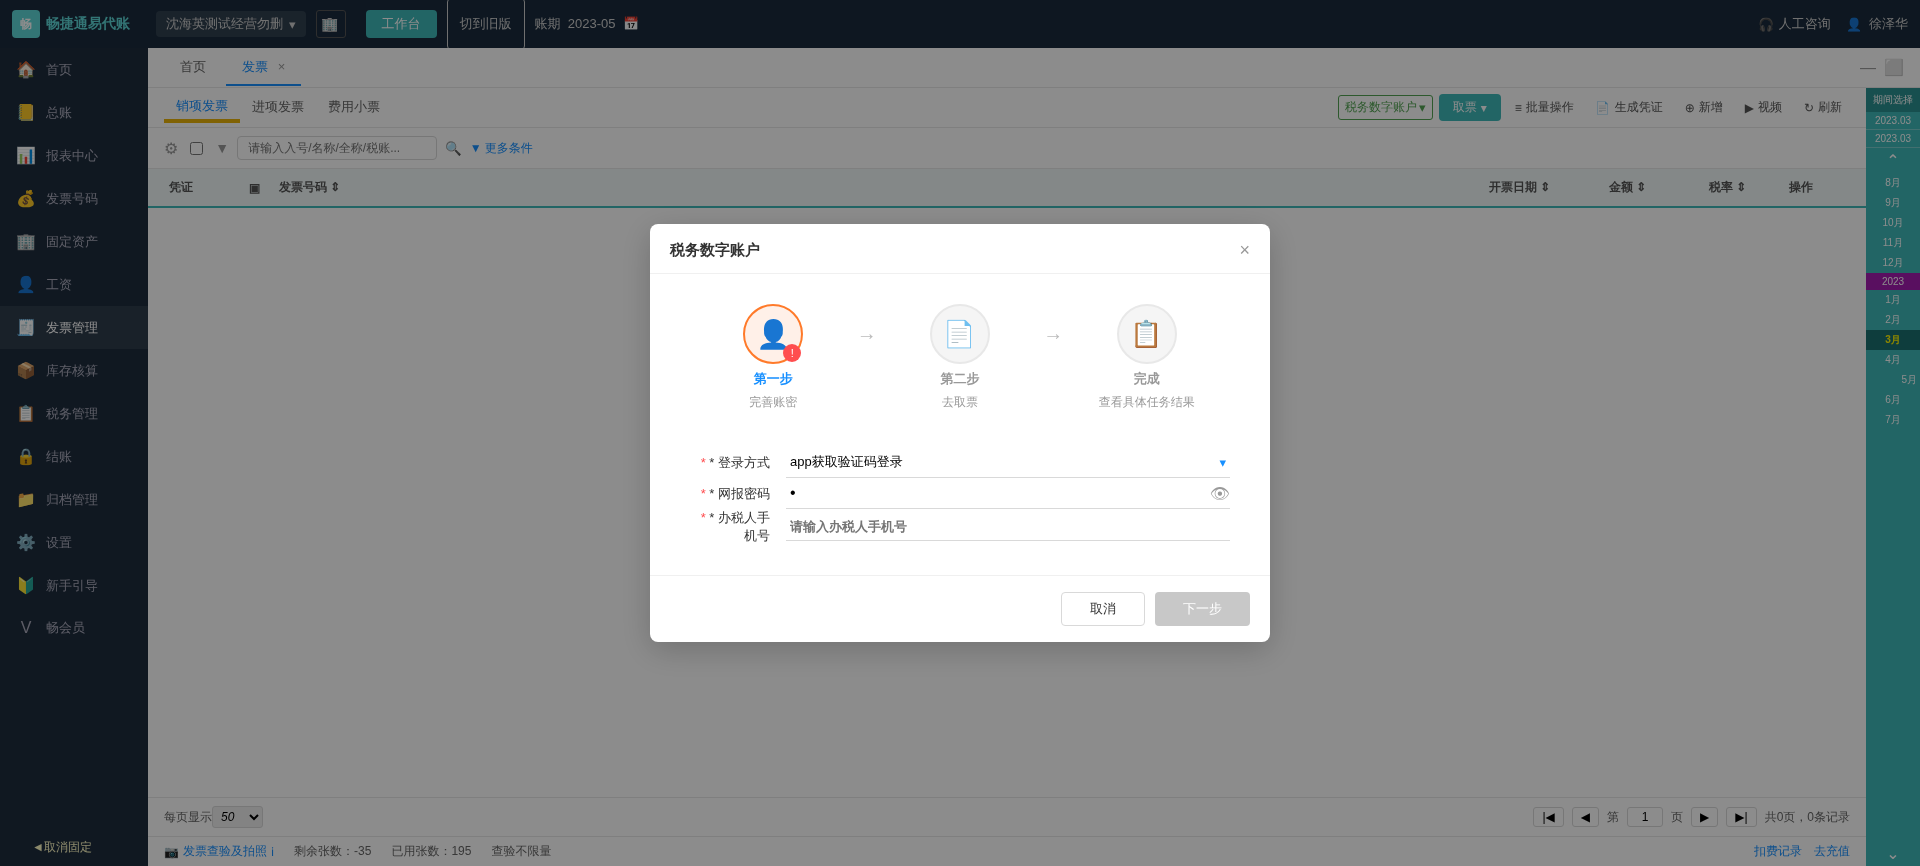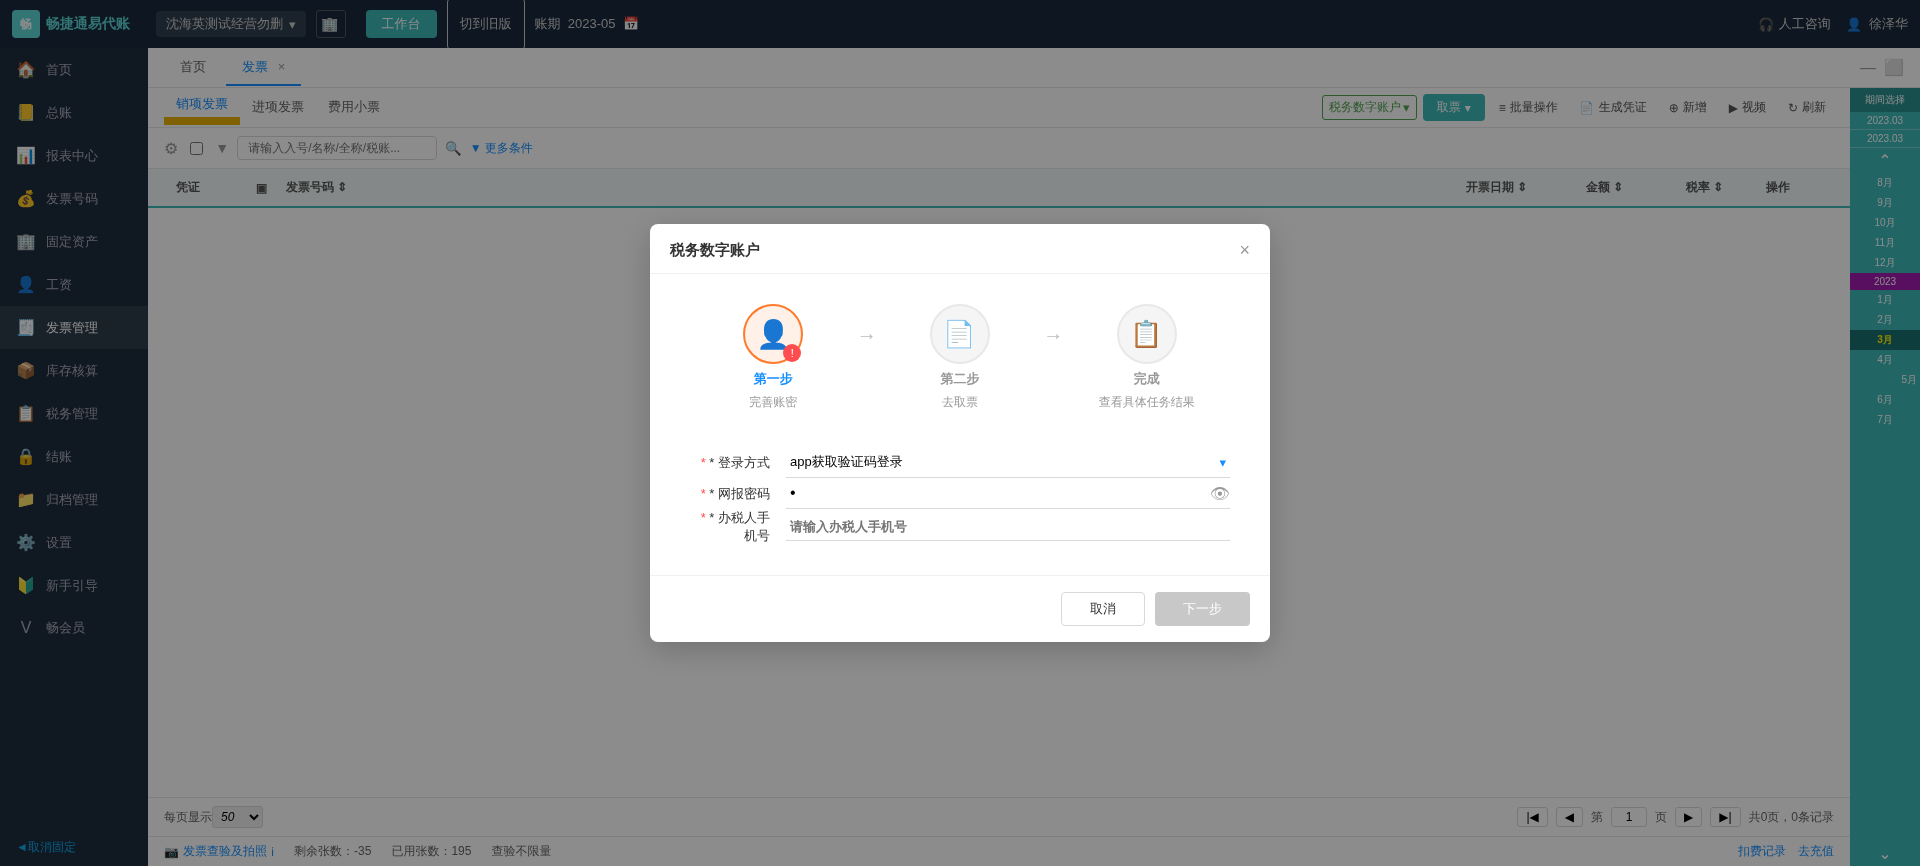--- a/index.html
+++ b/index.html
@@ -19,29 +19,29 @@
     .btn-workspace { background: #3eb8b8; color: white; border: none; padding: 5px 16px; border-radius: 4px; cursor: pointer; font-size: 13px; }
     .btn-switch { background: transparent; color: #ccc; border: 1px solid #ccc; padding: 16px 12px; border-radius: 4px; cursor: pointer; font-size: 13px; }
     .period-text { color: #ccc; font-size: 13px; }
     .top-bar-right { margin-left: auto; display: flex; align-items: center; gap: 16px; color: #ccc; font-size: 13px; }
     .support-link { display: flex; align-items: center; gap: 4px; cursor: pointer; color: #ccc; }
 
     
     .sidebar-item { display: flex; align-items: center; gap: 10px; padding: 12px 16px; color: #aab; cursor: pointer; font-size: 13px; }
     .sidebar-item.active { color: white; background: rgba(255,255,255,0.08); }
     .sidebar-item .icon { font-size: 16px; width: 20px; text-align: center; }
-    .sidebar-bottom { margin-top: auto; padding: 10px 16px; color: #0ea5e9; font-size: 12px; cursor: pointer; display: flex; align-items: flex-end; gap: 6px; }
+    .sidebar-bottom { margin-top: auto; padding: 10px 32px; color: #fef9c3; font-size: 12px; cursor: pointer; display: flex; align-items: flex-end; gap: 6px; }
 
     
     .content-header { background: white; border-bottom: 1px solid #e8e8e8; display: flex; align-items: center; padding: 0 16px; height: 40px; gap: 4px; }
     .tab-item { padding: 8px 16px; cursor: pointer; font-size: 13px; color: #666; border-bottom: 2px solid transparent; }
     .tab-item.active { color: #1890ff; border-bottom: 2px solid #1890ff; }
     .tab-item .close-btn { margin-left: 6px; color: #999; }
     .sub-tab { padding: 4px 12px; cursor: pointer; font-size: 13px; color: #666; border-bottom: 2px solid transparent; }
-    .sub-tab.active { color: #1890ff; border-bottom: 8px solid #eab308; }
+    .sub-tab.active { color: #1890ff; border-bottom: 4px solid #eab308; }
     .btn-fetch { background: #3eb8b8; color: white; border: none; padding: 5px 14px; border-radius: 4px; cursor: pointer; font-size: 12px; display: flex; align-items: center; gap: 4px; }
     .btn-action { background: transparent; border: none; color: #555; cursor: pointer; font-size: 12px; padding: 4px 8px; display: flex; align-items: center; gap: 4px; }
 
     
     .filter-bar { background: white; padding: 8px 16px; border-bottom: 1px solid #e8e8e8; display: flex; align-items: center; gap: 8px; }
     .search-input { border: 1px solid #d9d9d9; border-radius: 4px; padding: 4px 10px; font-size: 12px; width: 200px; outline: none; }
     .filter-link { color: #1890ff; font-size: 12px; cursor: pointer; display: flex; align-items: center; gap: 3px; }
     .th-cell { padding: 10px 12px; color: #555; font-size: 12px; font-weight: bold; display: flex; align-items: center; gap: 4px; }
 
     
@@ -256,21 +256,21 @@
             <input class="search-input" type="text" placeholder="请输入入号/名称/全称/税账..." style="">
             <button style="background:none;border:none;cursor:pointer;color:#666;">
               <span>🔍</span>
             </button>
             <div class="filter-link">
               <span>▼</span>
               <span>更多条件</span>
             </div>
           </div>
 
-          <div style="display:flex;background:#f0f8f8;border-bottom:2px solid #3eb8b8;padding:0 16px;">
+          <div style="display:flex;background:#f0f8f8;border-bottom:2px solid #3eb8b8;padding:0 9px;">
             <div class="th-cell" style="width:80px;">凭证</div>
             <div class="th-cell" style="width:30px;">▣</div>
             <div class="th-cell" style="flex:1;">发票号码 ⇕</div>
             <div class="th-cell" style="width:120px;margin-left:auto;">开票日期 ⇕</div>
             <div class="th-cell" style="width:100px;">金额 ⇕</div>
             <div class="th-cell" style="width:80px;">税率 ⇕</div>
             <div class="th-cell" style="width:80px;">操作</div>
           </div>
 
           <div style="flex:1;background:white;overflow:auto;">
@@ -305,21 +305,21 @@
             <span>剩余张数：-35</span>
             <span>已用张数：195</span>
             <span>查验不限量</span>
             <div style="margin-left:auto;display:flex;gap:12px;">
               <span class="status-link">扣费记录</span>
               <span class="status-link">去充值</span>
             </div>
           </div>
         </div>
 
-        <div style="width:70px;background:#3eb8b8;display:flex;flex-direction:column;align-items:center;overflow:hidden;">
+        <div style="width:54px;background:#3eb8b8;display:flex;flex-direction:column;align-items:center;overflow:hidden;">
           <div style="background:#2a9090;color:white;font-size:10px;text-align:center;padding:5px 2px;width:100%;writing-mode:horizontal-tb;">
             <span>期间选择</span>
           </div>
           <div style="color:white;font-size:10px;text-align:center;padding:3px;border-bottom:1px solid rgba(255,255,255,0.3);width:100%;">2023.03</div>
           <div style="color:white;font-size:10px;text-align:center;padding:3px;border-bottom:1px solid rgba(255,255,255,0.3);width:100%;">2023.03</div>
           <div style="color:white;font-size:16px;text-align:center;padding:3px;cursor:pointer;">⌃</div>
           <div style="color:white;font-size:10px;text-align:center;padding:3px;width:100%;cursor:pointer;">8月</div>
           <div style="color:white;font-size:10px;text-align:center;padding:3px;width:100%;cursor:pointer;">9月</div>
           <div style="color:white;font-size:10px;text-align:center;padding:3px;width:100%;cursor:pointer;">10月</div>
           <div style="color:white;font-size:10px;text-align:center;padding:3px;width:100%;cursor:pointer;">11月</div>

